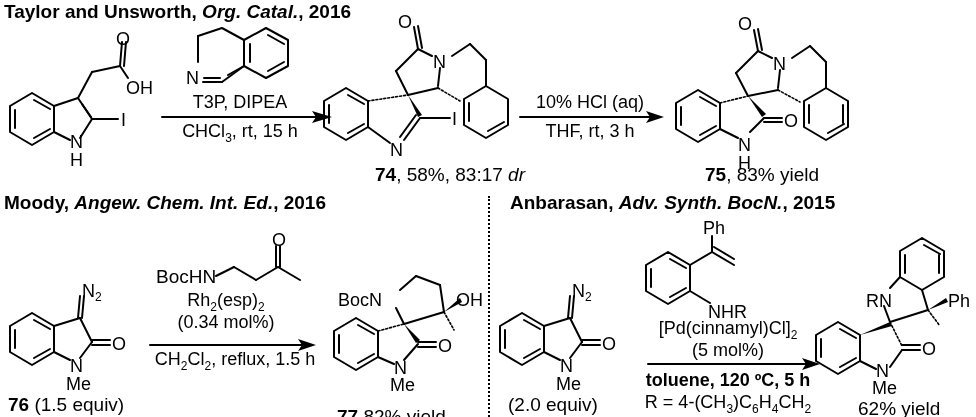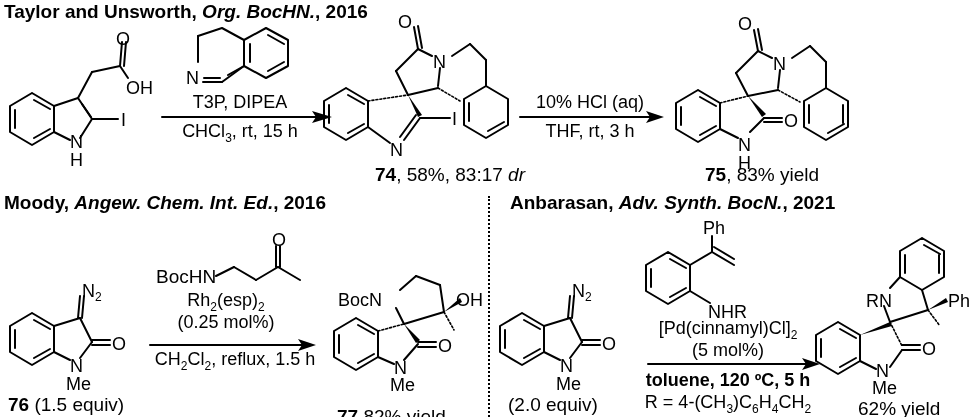--- a/index.html
+++ b/index.html
@@ -14,25 +14,25 @@
   svg.scheme line, svg.scheme polyline, svg.scheme path { stroke: #000; stroke-width: 2; fill: none; stroke-linecap: round; stroke-linejoin: round; }
   svg.scheme .fill { fill: #000; stroke: none; }
   svg.scheme .dash { stroke-width: 1.6; }
   svg.scheme text { font-family: "Liberation Sans", sans-serif; font-size: 18px; fill: #000; stroke: none; }
   svg.scheme .sub { font-size: 12px; }
   .divider { position: absolute; left: 488px; top: 196px; height: 221px; border-left: 2px dotted #000; }
 </style>
 </head>
 <body>
 
-<div class="abs hdr" style="left:4px; top:1px;"><span>Taylor and Unsworth, </span><i>Org. BocHN.</i><span>, 2016</span></div>
+<div class="abs hdr" style="left:4px; top:1px;"><span>Taylor and Unsworth, </span><i>Org. Catal.</i><span>, 2016</span></div>
 
 <div class="abs hdr" style="left:4px; top:192px;"><span>Moody, </span><i>Angew. Chem. Int. Ed.</i><span>, 2016</span></div>
 
-<div class="abs hdr" style="left:510px; top:192px;"><span>Anbarasan, </span><i>Adv. Synth. BocN.</i><span>, 2021</span></div>
+<div class="abs hdr" style="left:510px; top:192px;"><span>Anbarasan, </span><i>Adv. Synth. BocN.</i><span>, 2015</span></div>
 
 <div class="divider"></div>
 
 <svg class="scheme" width="976" height="417" viewBox="0 0 976 417">
 
   <g>
 
     <polyline points="32,93 10,106 10,132 32,145 54,132 54,106 32,93"></polyline>
     <line x1="15" y1="110" x2="15" y2="128"></line>
     <line x1="34" y1="100" x2="50" y2="109"></line>
@@ -272,21 +272,21 @@
 <div class="abs cond" style="left:162px; top:92px; width:156px;">T3P, DIPEA</div>
 <div class="abs cond" style="left:162px; top:121px; width:156px;">CHCl<sub style="font-size:12px">3</sub>, rt, 15 h</div>
 <div class="abs cond" style="left:520px; top:92px; width:140px;">10% HCl (aq)</div>
 <div class="abs cond" style="left:520px; top:121px; width:140px;">THF, rt, 3 h</div>
 
 <div class="abs lbl" style="left:375px; top:164px;"><b>74</b><span>, 58%, 83:17 </span><i>dr</i></div>
 <div class="abs lbl" style="left:705px; top:164px;"><b>75</b><span>, 83% yield</span></div>
 
 <div class="abs lbl" style="left:156px; top:266px;">BocHN</div>
 <div class="abs cond" style="left:150px; top:290px; width:152px;">Rh<sub style="font-size:12px">2</sub>(esp)<sub style="font-size:12px">2</sub></div>
-<div class="abs cond" style="left:150px; top:312px; width:152px;">(0.25 mol%)</div>
+<div class="abs cond" style="left:150px; top:312px; width:152px;">(0.34 mol%)</div>
 <div class="abs cond" style="left:150px; top:349px; width:170px;">CH<sub style="font-size:12px">2</sub>Cl<sub style="font-size:12px">2</sub>, reflux, 1.5 h</div>
 
 <div class="abs lbl" style="left:8px; top:394px;"><b>76</b><span> (1.5 equiv)</span></div>
 <div class="abs lbl" style="left:337px; top:394px;margin-top:12px;"><b>77</b><span> 82% yield</span></div>
 
 <div class="abs cond" style="left:640px; top:318px; width:176px;">[Pd(cinnamyl)Cl]<sub style="font-size:12px">2</sub></div>
 <div class="abs cond" style="left:640px; top:340px; width:176px;">(5 mol%)</div>
 <div class="abs cond" style="left:640px; top:370px; width:176px;font-weight:bold;">toluene, 120 ºC, 5 h</div>
 <div class="abs cond" style="left:640px; top:392px; width:176px;">R = 4-(CH<sub style="font-size:12px">3</sub>)C<sub style="font-size:12px">6</sub>H<sub style="font-size:12px">4</sub>CH<sub style="font-size:12px">2</sub></div>
 

